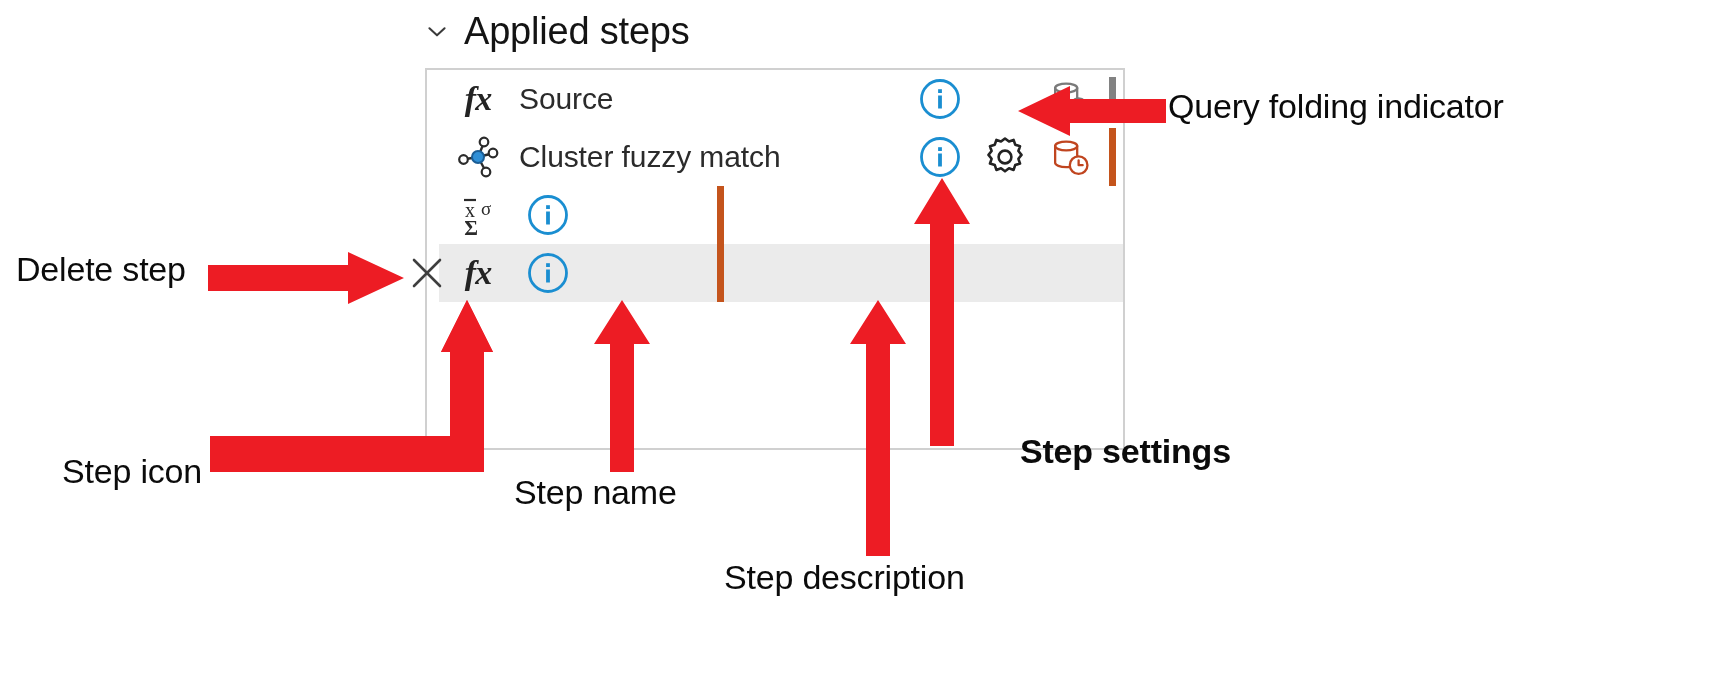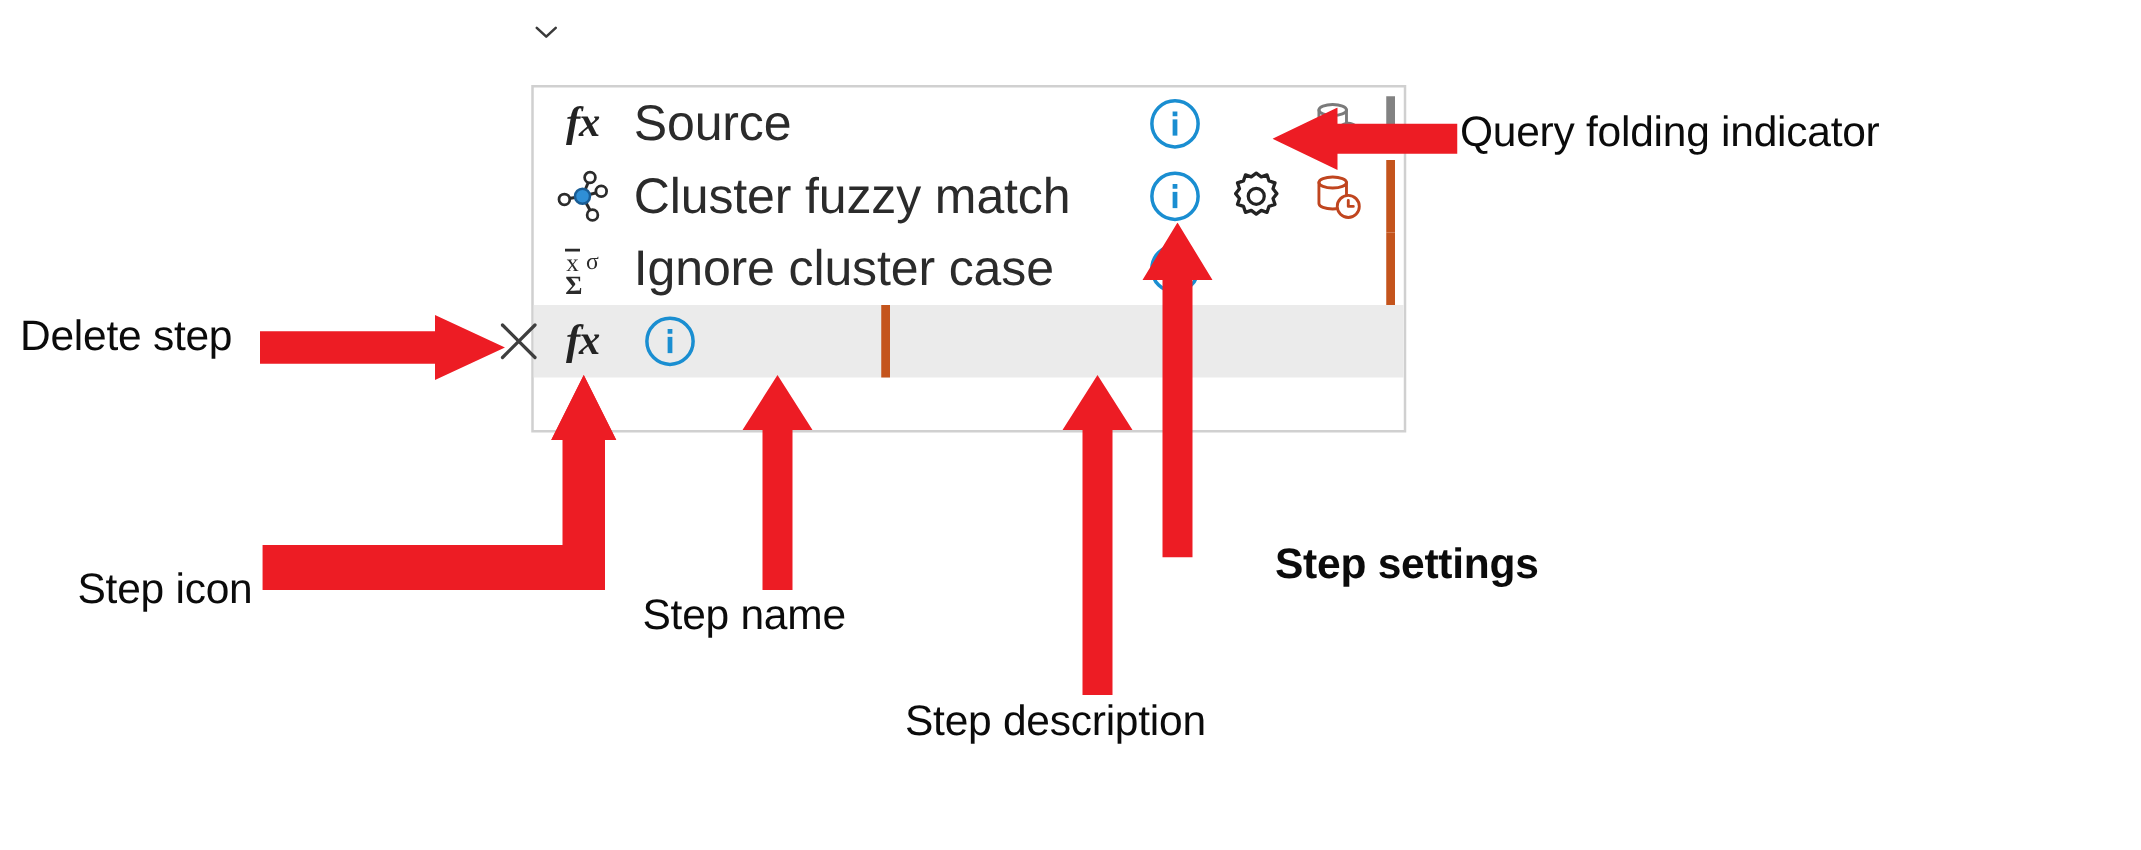--- a/index.html
+++ b/index.html
@@ -42,24 +42,25 @@
     color: #141414;
     white-space: nowrap;
   }
 
   
   #steps-panel {
     position: absolute;
     left: 425px;
     top: 68px;
     width: 700px;
-    height: 278px;
+    height: 382px;
     border: 2px solid #d0d0d0;
     background: #ffffff;
     box-sizing: border-box;
+    padding-left: 12px;
   }
   .step-row {
     position: relative;
     height: 58px;
     display: flex;
     align-items: center;
     box-sizing: border-box;
   }
   .step-row.selected {
     background: #ebebeb;
@@ -79,21 +80,21 @@
   .step-icon-cell {
     width: 78px;
     min-width: 78px;
     display: flex;
     align-items: center;
     justify-content: center;
     color: #2b2b2b;
   }
   .step-name {
     flex: 1;
-    font-size: 40px;
+    font-size: 30px;
     color: #2b2b2b;
     white-space: nowrap;
     padding-left: 2px;
     letter-spacing: -0.1px;
   }
   .step-info {
     width: 62px;
     min-width: 62px;
     display: flex;
     align-items: center;
@@ -165,20 +166,21 @@
 </style>
 </head>
 <body>
 
 <div id="stage">
 
   <div id="applied-steps-header">
     <svg class="chev" viewBox="0 0 24 24">
       <path d="M5 9.5 L12 16 L19 9.5" fill="none" stroke="#3a3a3a" stroke-width="1.9" stroke-linecap="round" stroke-linejoin="round"></path>
     </svg>
+    <span id="applied-steps-title">Applied steps</span>
   </div>
 
   <div id="steps-panel">
 
     <div class="step-row">
       <div class="step-icon-cell">
         <span class="fx">fx</span>
       </div>
       <div class="step-name">Source</div>
       <div class="step-info">
@@ -247,21 +249,20 @@
 
     <div class="step-row">
       <div class="step-icon-cell">
         <svg width="52" height="48" viewBox="0 0 52 48">
           <line x1="12" y1="9" x2="24" y2="9" stroke="#2b2b2b" stroke-width="2.2"></line>
           <text x="18" y="26" font-family="'Liberation Serif', serif" font-size="20" fill="#2b2b2b" text-anchor="middle">x</text>
           <text x="34" y="24" font-family="'Liberation Serif', serif" font-size="19" fill="#2b2b2b" text-anchor="middle">σ</text>
           <text x="19" y="44" font-family="'Liberation Serif', serif" font-size="21" font-weight="bold" fill="#2b2b2b" text-anchor="middle">Σ</text>
         </svg>
       </div>
-      <div class="step-name">Ignore cluster case</div>
       <div class="step-info">
         <svg width="46" height="46" viewBox="0 0 46 46">
           <circle cx="23" cy="23" r="18.5" fill="none" stroke="#1a8ed1" stroke-width="2.8"></circle>
           <rect x="21.1" y="19.5" width="3.8" height="13" fill="#1a8ed1"></rect>
           <rect x="21.1" y="13.2" width="3.8" height="3.8" fill="#1a8ed1"></rect>
         </svg>
       </div>
       <div class="step-gear"></div>
       <div class="step-fold"></div>
       <div class="step-bar">

